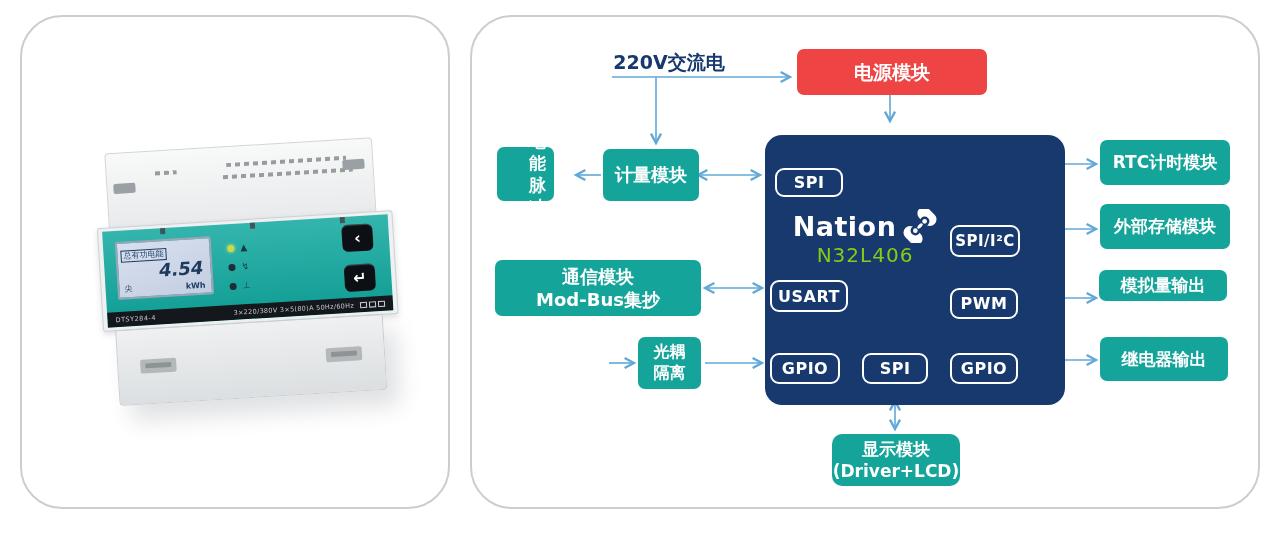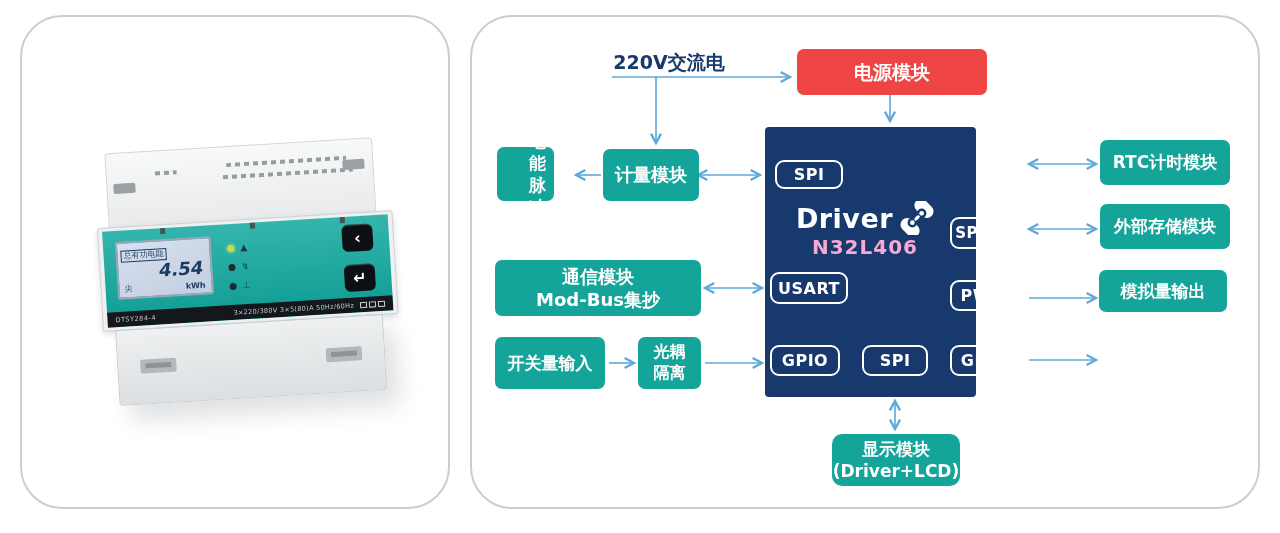--- a/index.html
+++ b/index.html
@@ -11,30 +11,30 @@
 
   
   .rp { position:absolute; }
   .free-label { color:#17396d; font-weight:bold; font-size:19px; text-align:center; }
   .tbox, .gbox { display:flex; align-items:center; justify-content:center; text-align:center;
     color:#fff; font-weight:bold; border-radius:7px; white-space:pre-line; line-height:1.3; }
   .tbox { background:#14a49a; }
   .gbox { background:#ef4444; }
   #arrow-layer { position:absolute; left:0; top:0; width:790px; height:495px; }
 
-  .mcu { position:absolute; left:293px; top:110px; width:211px; height:270px;
-    background:#17396d; border-radius:4px; }
+  .mcu { position:absolute; left:293px; top:118px; width:300px; height:270px;
+    background:#17396d; border-radius:17px; }
   .port { position:absolute; border:2px solid #fff; border-radius:9px; color:#fff;
     font-weight:bold; font-size:16px; display:flex; align-items:center; justify-content:center;
     letter-spacing:.5px; }
   .brand-row { position:absolute; left:0; top:74px; width:200px; display:flex;
     align-items:center; justify-content:center; gap:7px; }
   .brand-word { color:#fff; font-weight:bold; font-size:27px; letter-spacing:.5px; }
   .brand-model { position:absolute; left:0; top:108px; width:180px; text-align:center;
-    color:#f9a8d4; font-weight:bold; font-size:20px; letter-spacing:1px;padding-left:20px; }
+    color:#84cc16; font-weight:normal; font-size:20px; letter-spacing:1px;padding-left:20px; }
 
   
   .device { position:absolute; left:78px; top:128px; width:296px; height:260px;
     transform:rotate(-3.5deg); }
   .dev-top { position:absolute; left:12px; right:16px; top:0; height:76px;
     background:linear-gradient(180deg,#f8f9f9,#e8eaeb); border:1px solid #d2d5d7;
     border-radius:4px 4px 0 0; }
   .vents { position:absolute; height:4px;
     background:repeating-linear-gradient(90deg,#969ca0 0 5px,transparent 5px 9px); }
   .clip { position:absolute; background:#9aa0a3; border-radius:2px; }
@@ -177,30 +177,29 @@
   <div class="rp gbox" style="left:325px; top:32px; width:190px; height:46px; font-size:19px;">电源模块</div>
 
   <div class="rp tbox" style="left:25px; top:130px; width:57px; height:54px; font-size:17px;padding-left:24px;">电能
 脉冲</div>
 
   <div class="rp tbox" style="left:131px; top:132px; width:96px; height:52px; font-size:18px;">计量模块</div>
 
   <div class="rp tbox" style="left:23px; top:243px; width:206px; height:56px; font-size:18px;">通信模块
 Mod-Bus集抄</div>
 
-  <div class="rp tbox" style="left:23px; top:320px; width:110px; height:52px; font-size:17px;">开关量输入</div>
 
   <div class="rp tbox" style="left:166px; top:320px; width:63px; height:52px; font-size:16px;">光耦
 隔离</div>
 
   <div class="mcu">
     <div class="port" style="left:10px; top:33px; width:68px; height:29px;">SPI</div>
 
     <div class="brand-row">
-      <span class="brand-word">Driver</span>
+      <span class="brand-word">Nation</span>
       <svg width="34" height="34" viewBox="0 0 44 44">
         <rect x="17" y="1" width="28" height="17" rx="8.5" transform="rotate(45 31 9.5)" fill="#fff"></rect>
         <rect x="-1" y="26" width="28" height="17" rx="8.5" transform="rotate(45 13 34.5)" fill="#fff"></rect>
         <line x1="27" y1="17" x2="17" y2="27" stroke="#fff" stroke-width="4"></line>
         <circle cx="28" cy="16" r="6.2" fill="#17396d"></circle>
         <circle cx="28" cy="16" r="3" fill="#fff"></circle>
         <circle cx="16" cy="28" r="6.2" fill="#17396d"></circle>
         <circle cx="16" cy="28" r="3" fill="#fff"></circle>
         <line x1="25" y1="19" x2="19" y2="25" stroke="#fff" stroke-width="2.6"></line>
       </svg>
@@ -210,17 +209,18 @@
     <div class="port" style="left:185px; top:90px; width:70px; height:32px; font-size:15px;">SPI/I²C</div>
     <div class="port" style="left:5px; top:145px; width:78px; height:32px;">USART</div>
     <div class="port" style="left:185px; top:153px; width:68px; height:31px;">PWM</div>
     <div class="port" style="left:5px; top:218px; width:70px; height:31px;">GPIO</div>
     <div class="port" style="left:97px; top:218px; width:66px; height:31px;">SPI</div>
     <div class="port" style="left:185px; top:218px; width:68px; height:31px;">GPIO</div>
   </div>
 
   <div class="rp tbox" style="left:628px; top:123px; width:130px; height:45px; font-size:17px;">RTC计时模块</div>
   <div class="rp tbox" style="left:628px; top:187px; width:130px; height:45px; font-size:17px;">外部存储模块</div>
-  <div class="rp tbox" style="left:627px; top:253px; width:128px; height:42px; font-size:17px;">模拟量输出</div>
+  <div class="rp tbox" style="left:627px; top:253px; width:128px; height:31px; font-size:17px;">模拟量输出</div>
+  <div class="rp tbox" style="left:628px; top:320px; width:128px; height:44px; font-size:17px;">继电器输出</div>
 
   <div class="rp tbox" style="left:360px; top:417px; width:128px; height:52px; font-size:17px; border-radius:10px;">显示模块
 (Driver+LCD)</div>
 </div>
 
 </body></html>

